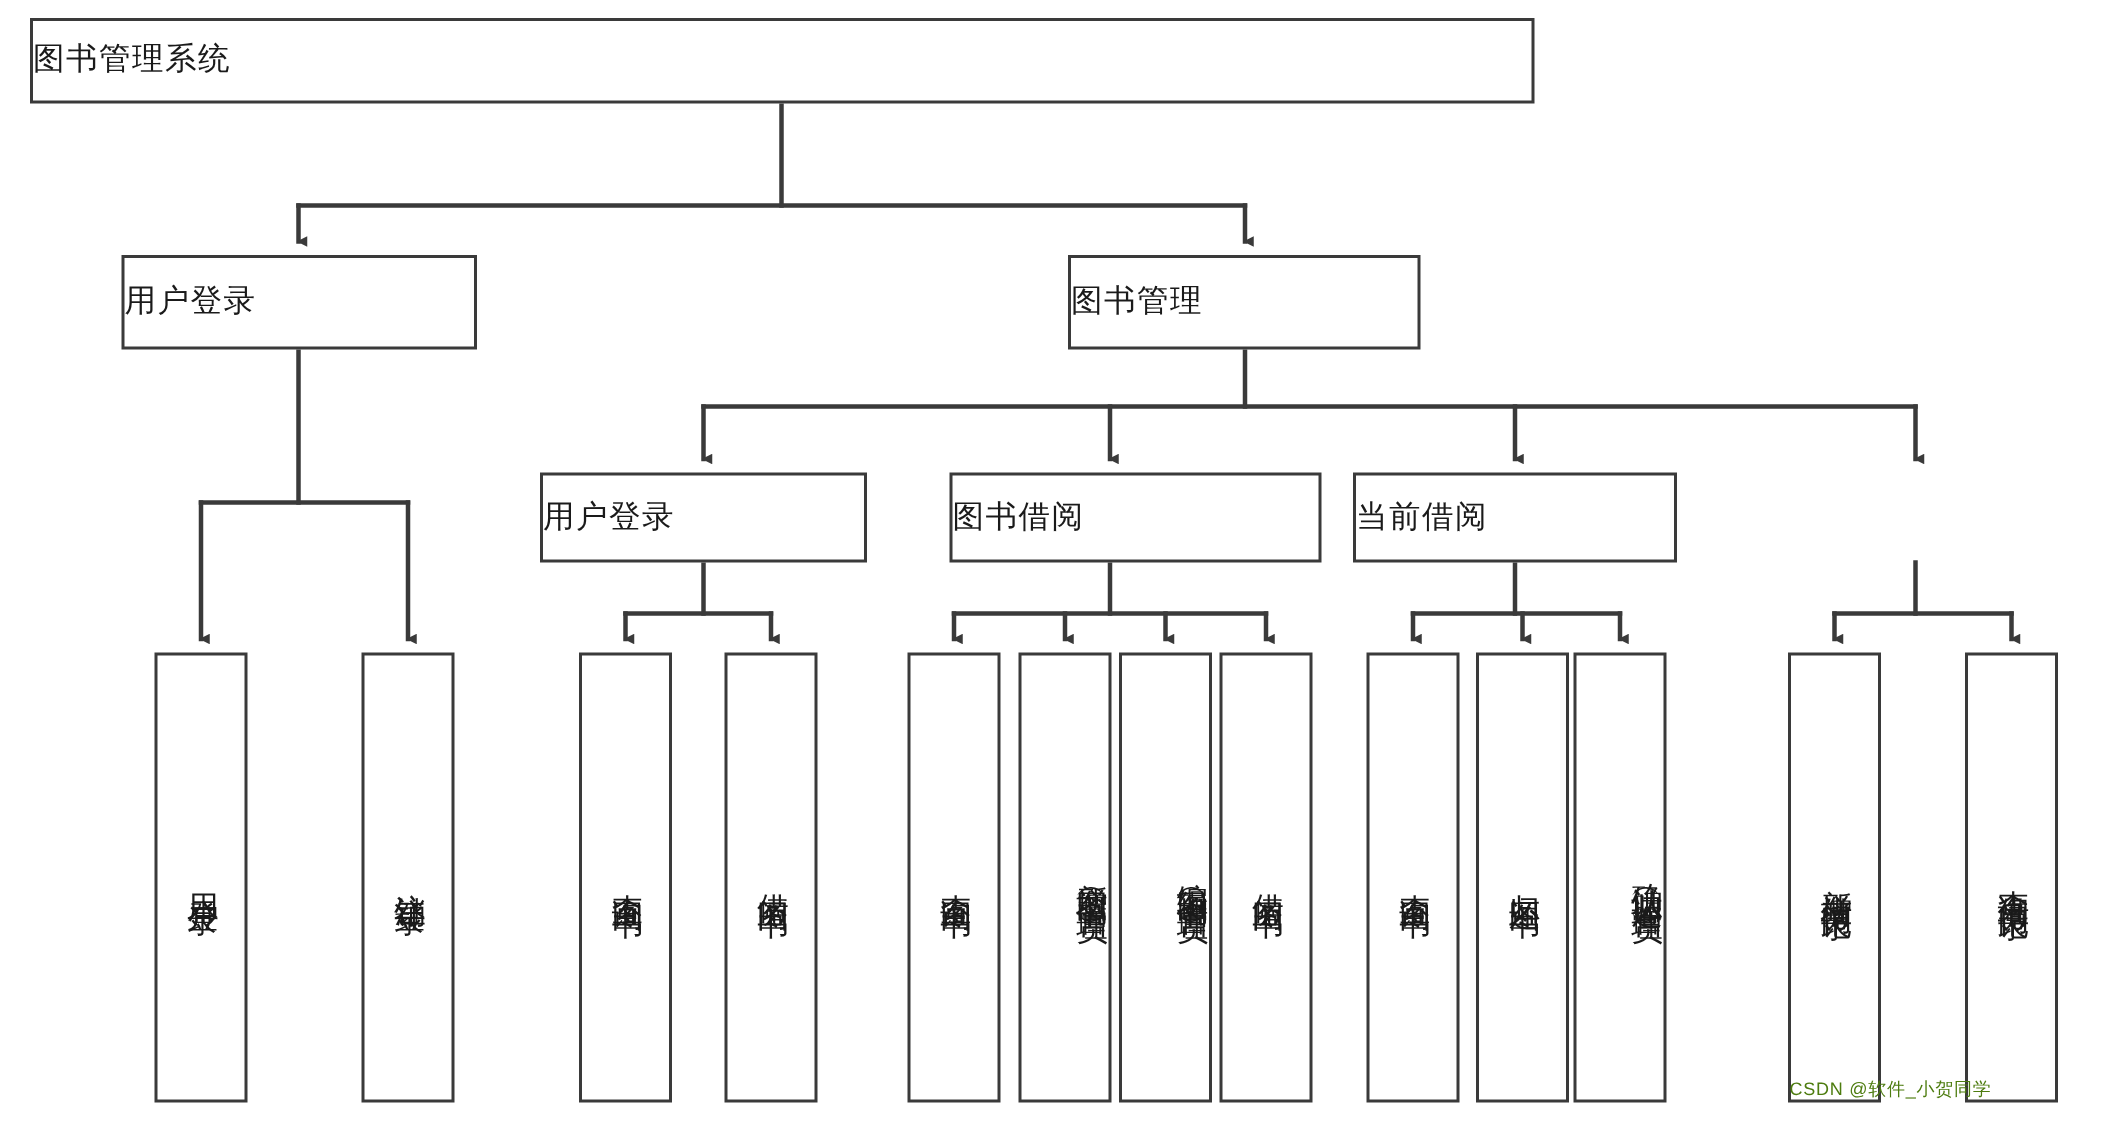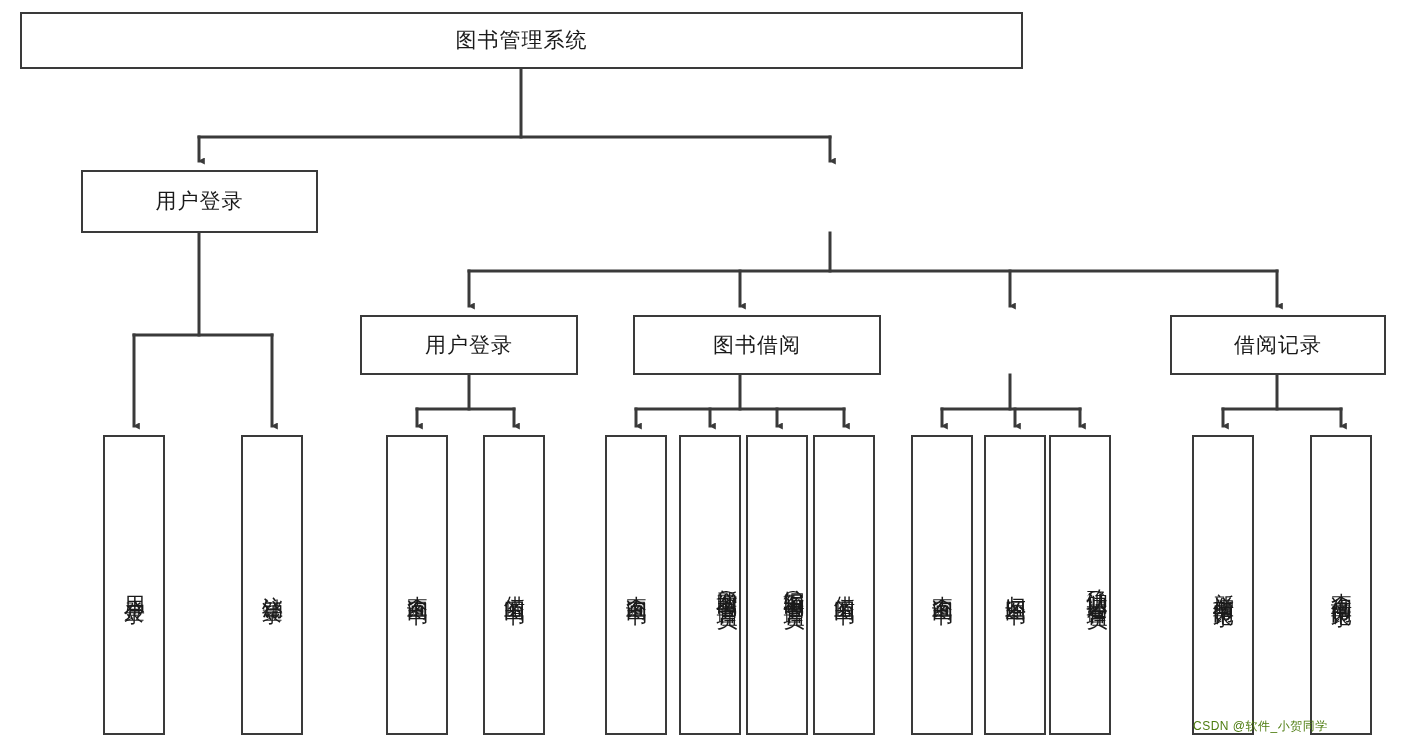--- a/index.html
+++ b/index.html
@@ -25,21 +25,20 @@
     height: 747px;
     pointer-events: none;
   }
   .node {
     position: absolute;
     box-sizing: border-box;
     background: #ffffff;
     border: 2px solid #3a3a3a;
     display: flex;
     align-items: center;
-    justify-content: center;
     color: #1a1a1a;
     line-height: 1.18;
   }
   .node.horiz {
     font-size: 21px;
     letter-spacing: 1px;
   }
   .node.vert {
     writing-mode: vertical-rl;
     text-orientation: upright;
@@ -118,33 +117,36 @@
   </svg>
 
   <div class="node horiz" style="left:20px; top:12px; width:1003px; height:57px;">
     <span class="node-label">图书管理系统</span>
   </div>
 
   <div class="node horiz" style="left:81px; top:170px; width:237px; height:63px;">
     <span class="node-label">用户登录</span>
   </div>
 
+  <div class="node horiz" style="left:712px; top:170px; width:235px; height:63px;">
+    <span class="node-label">图书管理</span>
+  </div>
 
   <div class="node horiz" style="left:360px; top:315px; width:218px; height:60px;">
     <span class="node-label">用户登录</span>
   </div>
 
   <div class="node horiz" style="left:633px; top:315px; width:248px; height:60px;">
     <span class="node-label">图书借阅</span>
   </div>
 
-
-  <div class="node horiz" style="left:1170px; top:315px; width:216px; height:60px;">
-    <span class="node-label">借阅记录</span>
-  </div>
+  <div class="node horiz" style="left:902px; top:315px; width:216px; height:60px;">
+    <span class="node-label">当前借阅</span>
+  </div>
+
 
   <div class="node vert center" style="left:103px; top:435px; width:62px; height:300px;">
     <span class="node-label">用户登录</span>
   </div>
 
   <div class="node vert center" style="left:241px; top:435px; width:62px; height:300px;">
     <span class="node-label">注销登录</span>
   </div>
 
   <div class="node vert center" style="left:386px; top:435px; width:62px; height:300px;">

